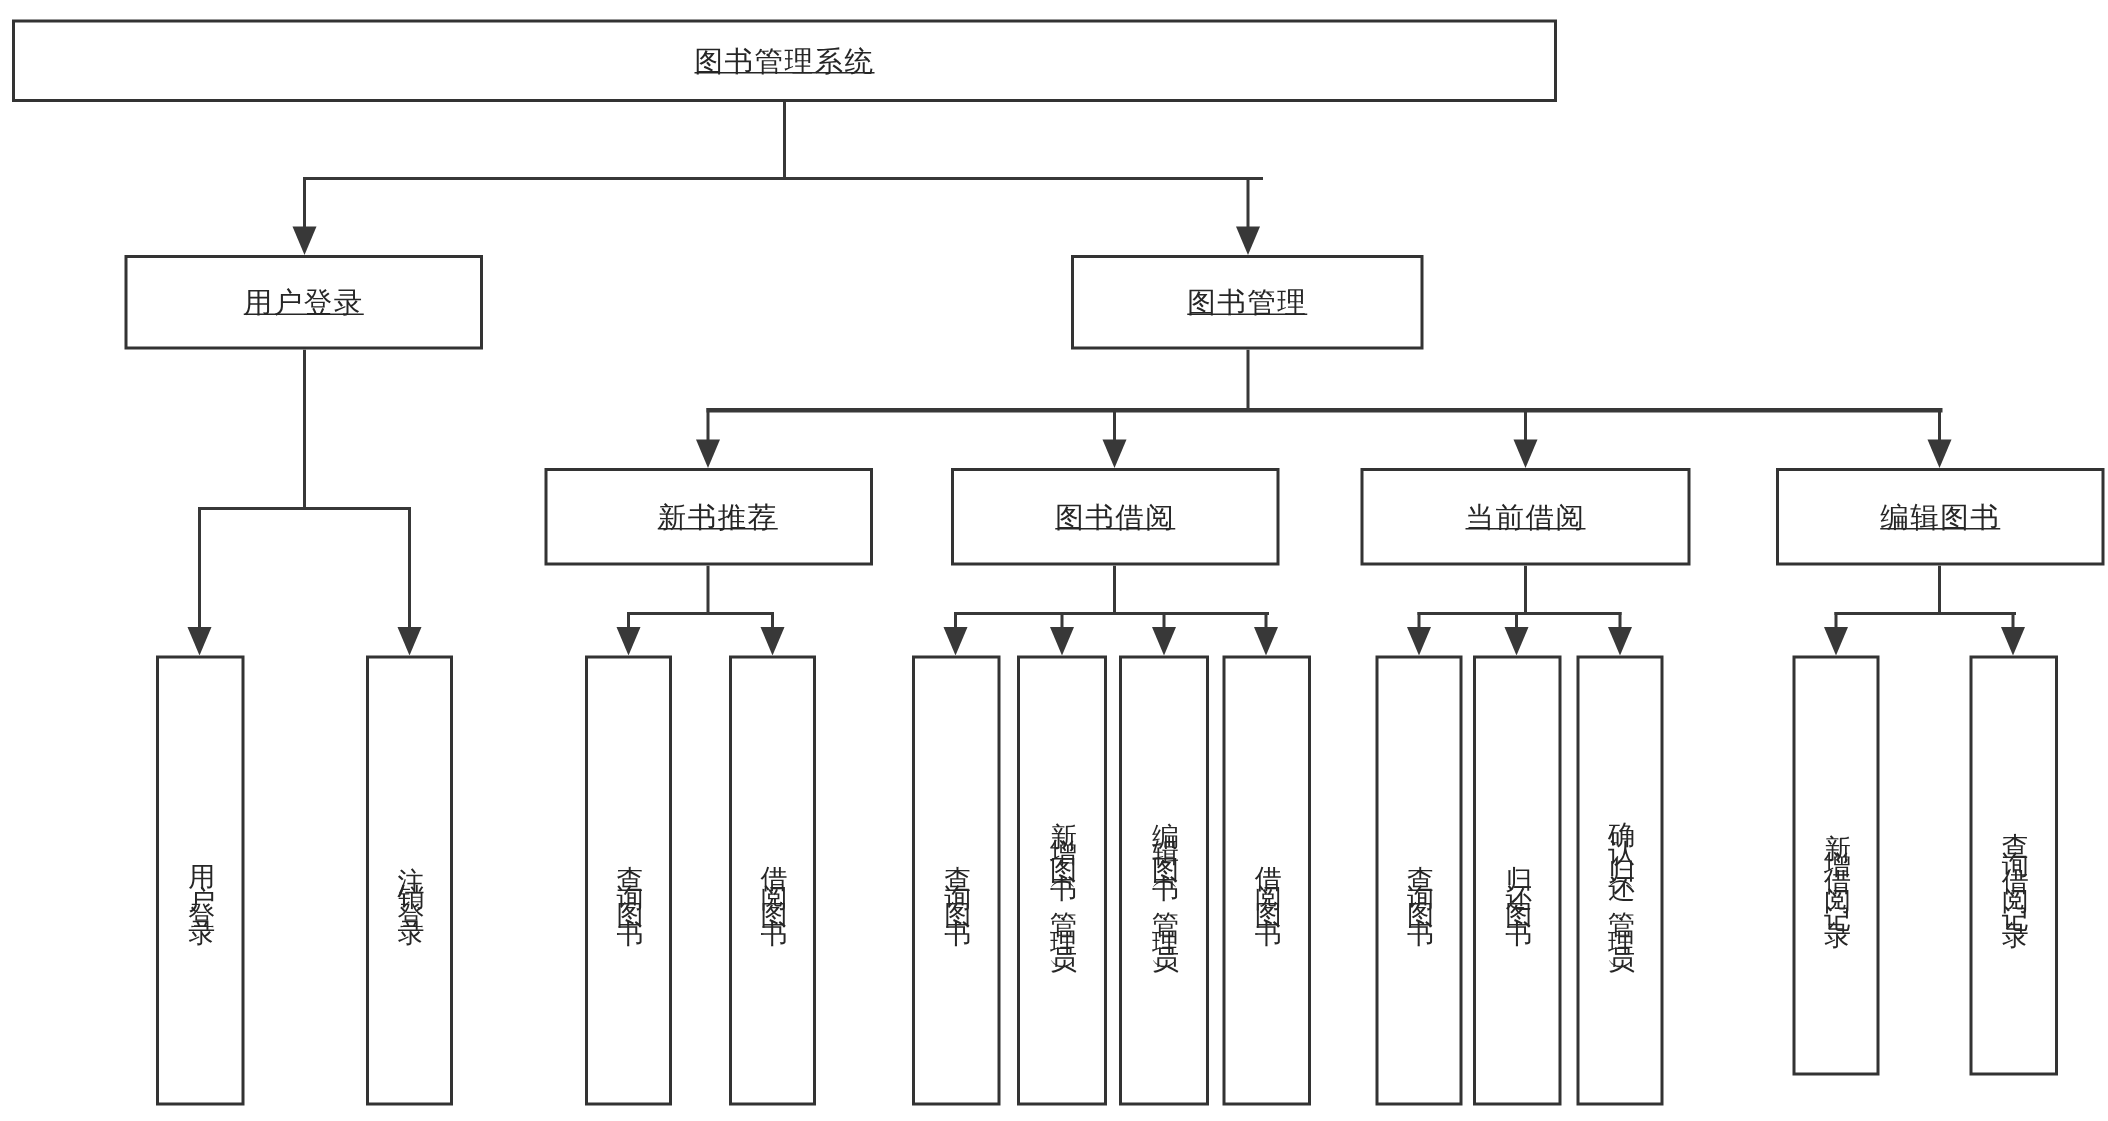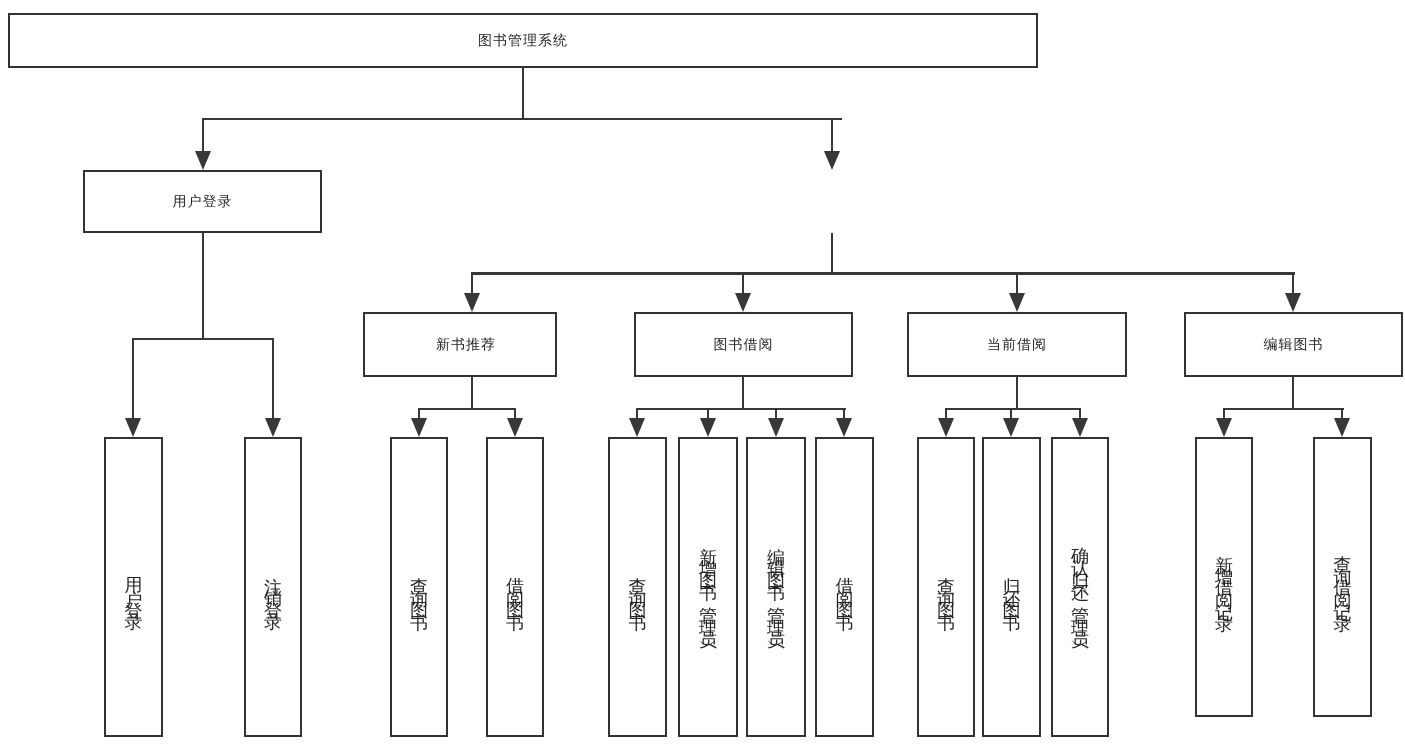--- a/index.html
+++ b/index.html
@@ -15,23 +15,24 @@
     position: absolute;
     box-sizing: border-box;
     border: 2px solid #333333;
     background: #ffffff;
     display: flex;
     align-items: center;
     justify-content: center;
     color: #262626;
   }
   .hlabel {
-    font-size: 14px;
+    font-size: 19px;
     letter-spacing: 1px;
     white-space: nowrap;
+    text-decoration: underline;
   }
   .vtext {
     writing-mode: vertical-rl;
     line-height: 1;
     font-size: 18px;
     letter-spacing: 12px;
     white-space: nowrap;
     color: #262626;
   }
   .line {
@@ -121,22 +122,25 @@
   <div class="line" style="left:1341px; top:408px; width:2px; height:11px;"></div>
   <div class="arrow" style="left:1334px; top:418px;"></div>
 
   <div class="box" style="left:8px; top:13px; width:1030px; height:55px;">
     <span class="hlabel">图书管理系统</span>
   </div>
 
   <div class="box" style="left:83px; top:170px; width:239px; height:63px;">
     <span class="hlabel">用户登录</span>
   </div>
+  <div class="box" style="left:714px; top:170px; width:235px; height:63px;">
+    <span class="hlabel">图书管理</span>
+  </div>
 
-  <div class="box" style="left:363px; top:312px; width:194px; height:65px;padding-left:12px;">
+  <div class="box" style="left:363px; top:312px; width:219px; height:65px;padding-left:12px;">
     <span class="hlabel">新书推荐</span>
   </div>
   <div class="box" style="left:634px; top:312px; width:219px; height:65px;">
     <span class="hlabel">图书借阅</span>
   </div>
   <div class="box" style="left:907px; top:312px; width:220px; height:65px;">
     <span class="hlabel">当前借阅</span>
   </div>
   <div class="box" style="left:1184px; top:312px; width:219px; height:65px;">
     <span class="hlabel">编辑图书</span>

